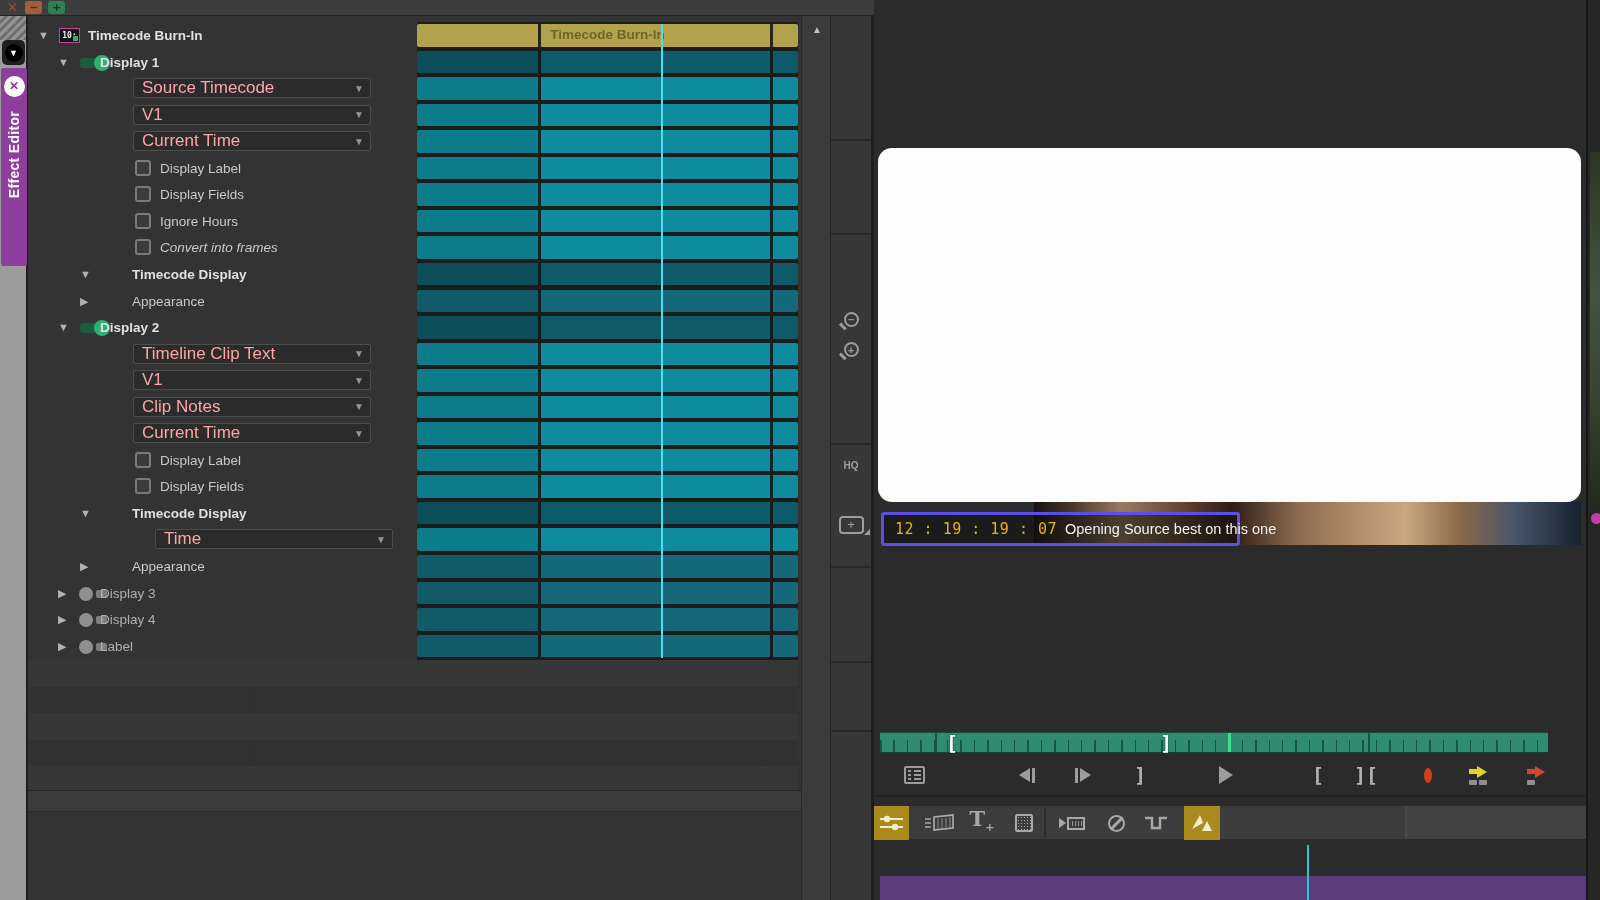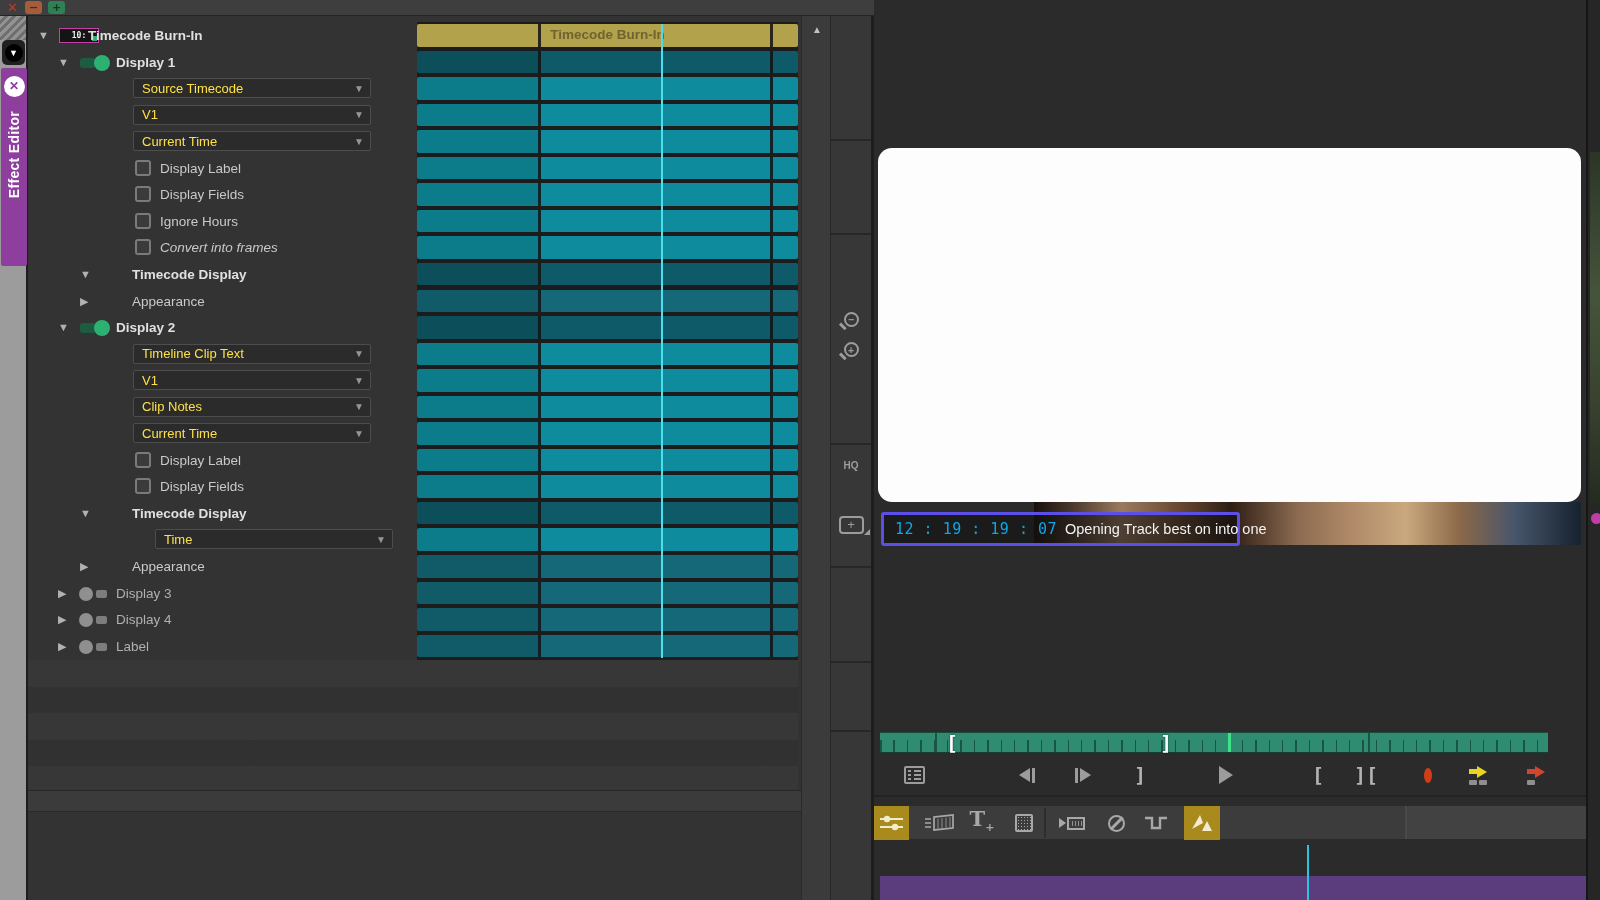--- a/index.html
+++ b/index.html
@@ -30,38 +30,38 @@
   .tab-close{width:21px;height:21px;border-radius:50%;background:#fff;color:#8e3f9e;
     font:bold 12px/21px sans-serif;text-align:center}
   .tab-label{margin-top:14px;color:#fff;font-weight:bold;font-size:14px;letter-spacing:.3px;
     writing-mode:vertical-rl;transform:rotate(180deg);white-space:nowrap}
 
   
   #panel{left:28px;top:16px;width:773px;height:884px;background:#333}
   .trow{position:absolute;left:0;width:389px;height:27px}
   .disc{position:absolute;top:0;height:27px;line-height:27px;font-size:11px;color:#b2b2b2;cursor:pointer}
   .disc.lv1{left:10px}.disc.lv2{left:30px}.disc.lv3{left:52px}
-  .fxicon{position:absolute;left:31px;top:6px;width:40px;height:15px;background:#141414;
+  .fxicon{position:absolute;left:31px;top:6px;width:21px;height:15px;background:#141414;
     border:1px solid #c43fa6;color:#efefef;font:bold 8px/13px "DejaVu Sans Mono",monospace;
     text-align:center}
   .fxicon b{position:absolute;right:1px;bottom:1px;width:5px;height:5px;background:#2fae6e}
   .tlabel{position:absolute;top:0;height:27px;line-height:27px;font-size:13.5px;color:#c9c9c9;white-space:nowrap}
   .tlabel.bold{font-weight:bold;color:#e0e0e0}
   .tlabel.dim{color:#b0b0b0}
-  .pos-effect{left:60px}.pos-group{left:88px}.pos-sub{left:104px}.pos-cb{left:132px}
+  .pos-effect{left:60px}.pos-group{left:72px}.pos-sub{left:104px}.pos-cb{left:132px}
   .toggle{position:absolute;left:51px;top:7px;width:31px;height:14px;cursor:pointer}
   .toggle i{position:absolute;display:block}
   .toggle.on .tail{left:1px;top:2px;width:16px;height:10px;border-radius:3px;background:#1d5c41}
   .toggle.on .knob{right:0;top:-1px;width:16px;height:16px;border-radius:50%;background:#2db173}
   .toggle.off .knob{left:0;top:0;width:14px;height:14px;border-radius:50%;background:#8f8f8f}
   .toggle.off .tail{right:3px;top:3px;width:11px;height:8px;border-radius:2px;background:#7d7d7d}
   .dd{position:absolute;left:105px;top:3px;width:238px;height:20px;background:#2b2b2b;
     border:1px solid #4d4d4d;border-radius:2px;cursor:pointer;display:flex;align-items:center}
   .dd.wide{left:127px}
-  .dd-val{flex:1;padding-left:8px;font-size:13px;color:#fde047;white-space:nowrap}
+  .dd-val{flex:1;padding-left:8px;font-size:17px;color:#fca5a5;white-space:nowrap}
   .dd-caret{padding-right:6px;font-size:10px;color:#969696}
   .cb{position:absolute;left:107px;top:5px;width:16px;height:16px;background:#3b3b3b;
     border:2px solid #7a7a7a;border-radius:3px;cursor:pointer}
 
   
   #track-area{left:389px;top:6px;width:381px;height:638px;background:#1c1c1c}
   .bar{position:absolute;left:0;width:381px;height:22.5px;border-radius:2px;cursor:pointer}
   .bar.header{background:var(--olive-header);text-align:center}
   .bar.bright{background:var(--teal-bright)}
   .bar.dark{background:var(--teal-dark)}
@@ -97,21 +97,21 @@
 
   
   #monitor{left:874px;top:0;width:712px;height:900px;background:#2b2b2b}
   #video-white{left:4px;top:148px;width:703px;height:354px;background:#fdfdfd;border-radius:14px}
   #video-strip{left:160px;top:502px;width:547px;height:43px;
     background:linear-gradient(90deg,#17110d 0%,#4a382c 7%,#9a7a5e 16%,#6b4a35 26%,#2e1d14 36%,
       #8a6a50 48%,#b08a68 58%,#caa87e 68%,#8a6848 78%,#47556b 88%,#16222e 100%)}
   #burnin{left:7px;top:512px;width:359px;height:34px;border:3px solid var(--burnin-border);
     border-radius:3px;background:rgba(14,14,14,.55);display:flex;align-items:center;
     padding-left:11px;cursor:pointer;z-index:3}
-  #burnin .tc{font:15px "DejaVu Sans Mono",monospace;color:#0ea5e9;letter-spacing:.5px;white-space:pre}
+  #burnin .tc{font:15px "DejaVu Sans Mono",monospace;color:#eab308;letter-spacing:.5px;white-space:pre}
   #burnin .note{margin-left:8px;font-size:14.5px;color:#f2f2f2;white-space:nowrap}
 
   #posbar{left:6px;top:732px;width:668px;height:21px;background:var(--position-bar-green);
     border-top:1px solid #1c4a3c;border-bottom:1px solid #173d32;cursor:pointer}
   #posbar .ticks{position:absolute;left:0;right:0;bottom:0;height:12px;
     background:repeating-linear-gradient(90deg,rgba(8,40,30,.55) 0 1.5px,transparent 1.5px 13.4px)}
   .pos-dv{position:absolute;top:0;bottom:0;width:2px;background:rgba(0,0,0,.4)}
   .pos-bracket{position:absolute;top:-2px;color:#fff;font:bold 20px/24px "DejaVu Sans Mono",monospace;
     text-shadow:0 0 2px rgba(0,0,0,.6)}
   #pos-playhead{position:absolute;top:0;bottom:0;width:3px;background:#3fe187}
@@ -478,21 +478,21 @@
       <div class="tc-btn" style="top: 500px;">
         <span class="i-frame">+</span>
       </div>
     </div>
 
   <div class="abs" id="monitor">
     <div class="abs" id="video-white"></div>
     <div class="abs" id="video-strip"></div>
     <div class="abs" id="burnin">
       <span class="tc">12 : 19 : 19 : 07</span>
-      <span class="note">Opening Track best on into one</span>
+      <span class="note">Opening Source best on this one</span>
     </div>
     <div class="abs" id="posbar">
       <span class="ticks"></span>
       <span class="pos-bracket" id="pos-in" style="left: 66px;">[</span>
       <span class="pos-bracket" id="pos-out" style="left: 280px;">]</span>
       <span class="abs" id="pos-playhead" style="left: 348px;"></span>
     <span class="pos-dv" style="left: 55px;"></span>
         <span class="pos-dv" style="left: 488px;"></span>
       </div>
     <div class="abs" id="transport">

